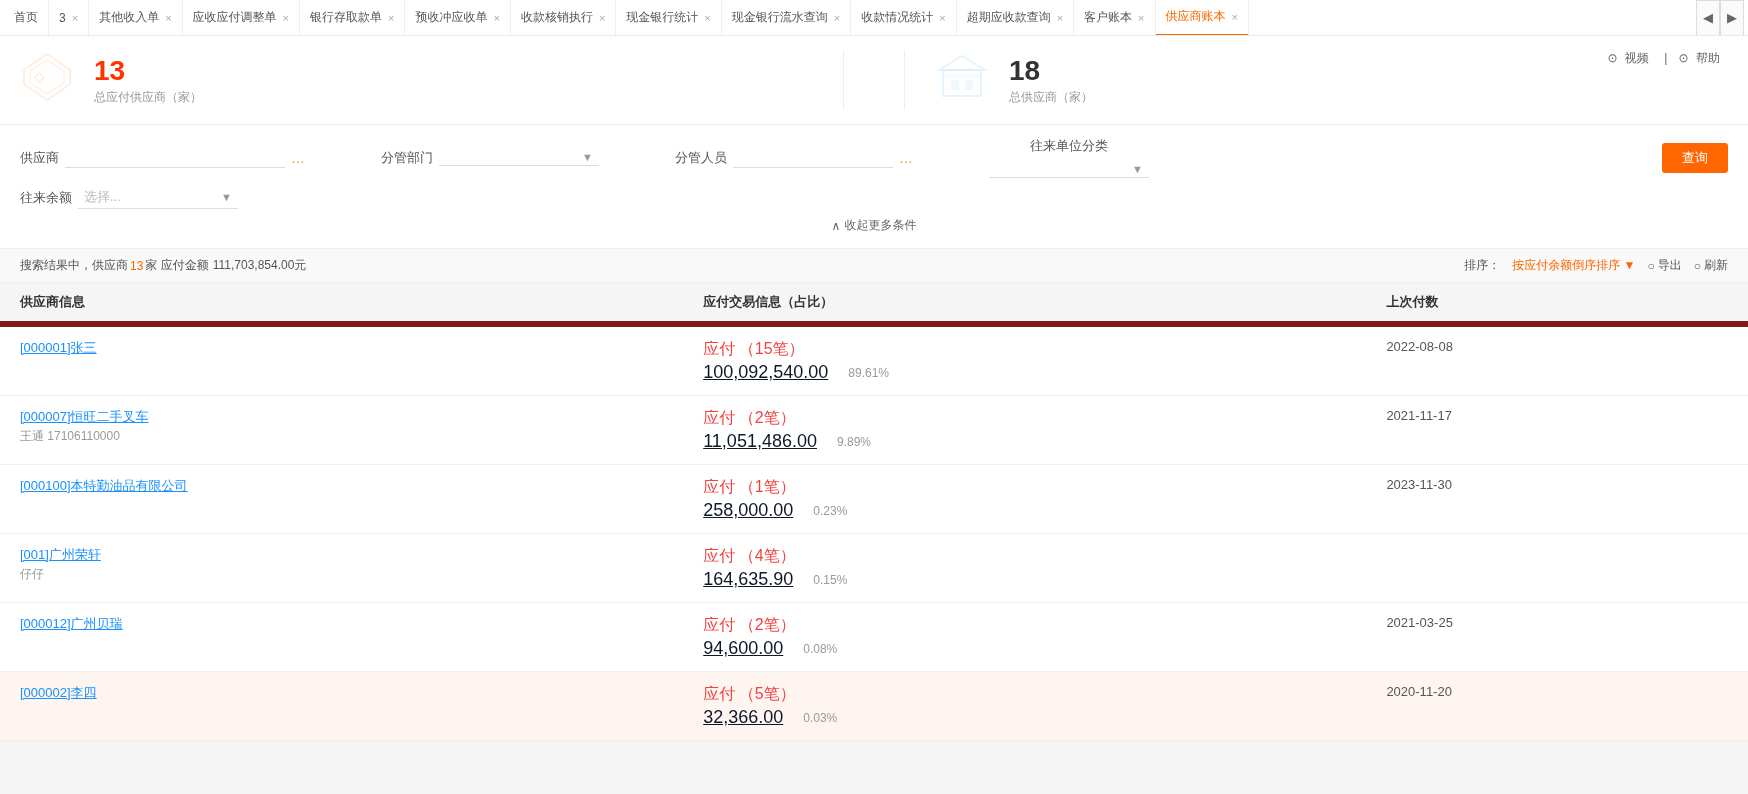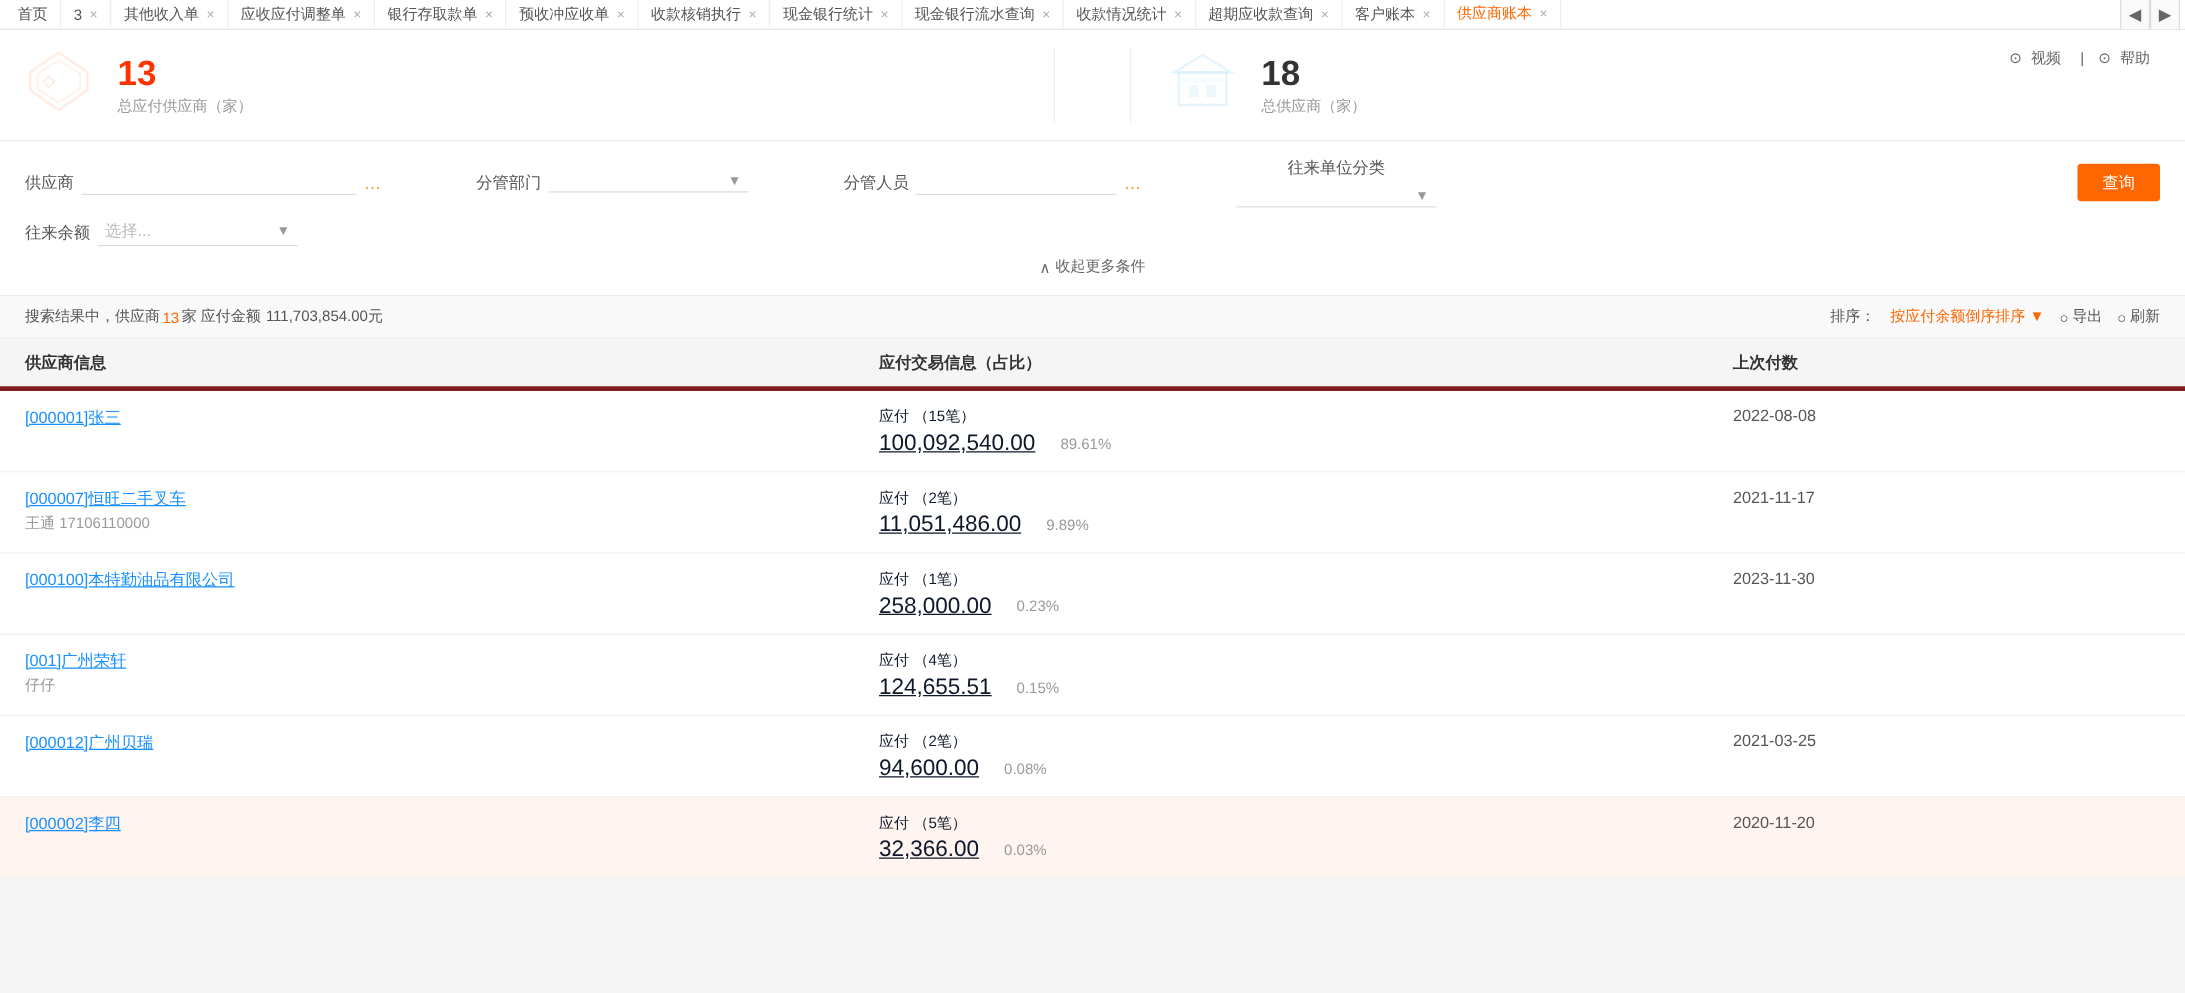--- a/index.html
+++ b/index.html
@@ -4,21 +4,21 @@
   <style>
     * { box-sizing: border-box; margin: 0; padding: 0; }
     body { font-family: 'Microsoft YaHei', Arial, sans-serif; font-size: 13px; background: #f5f5f5; color: #333; overflow-x: hidden; }
 
     
     .top-nav {
       display: flex;
       align-items: center;
       background: #fff;
       border-bottom: 1px solid #e8e8e8;
-      height: 24px;
+      height: 36px;
       padding: 0 4px;
       overflow: hidden;
     }
     .nav-tab {
       display: flex;
       align-items: center;
       padding: 0 10px;
       height: 36px;
       font-size: 12px;
       color: #555;
@@ -194,21 +194,21 @@
     }
 
     
     .data-table {
       background: #fff;
       margin: 0;
     }
     .table-header {
       display: flex;
       background: #f5f5f5;
-      border-bottom: 4px solid #7f1d1d;
+      border-bottom: 6px solid #7f1d1d;
       padding: 10px 20px;
       font-size: 13px;
       font-weight: bold;
       color: #333;
     }
     .col-supplier { width: 40%; }
     .col-transaction { width: 40%; }
     .col-lastpay { width: 20%; }
 
     .table-row {
@@ -224,21 +224,21 @@
       color: #1890ff;
       text-decoration: underline;
       cursor: pointer;
       font-size: 13px;
     }
     .row-sub-info {
       font-size: 12px;
       color: #999;
       margin-top: 2px;
     }
-    .tx-label { color: #0f172a; font-size: 12px; }
+    .tx-label { color: #ef4444; font-size: 16px; }
     .tx-amount {
       color: #0f172a;
       font-size: 18px;
       text-decoration: underline;
       cursor: pointer;
     }
     .tx-percent { color: #999; font-size: 12px; }
     .tx-block { display: flex; flex-direction: column; gap: 2px; }
     .last-pay-date { color: #555; font-size: 13px; }
 
@@ -465,21 +465,21 @@
       <div class="row-supplier-name">[001]广州荣轩</div>
       <div class="row-sub-info">仔仔</div>
     </div>
     <div class="col-transaction">
       <div class="tx-block">
         <div>
           <span class="tx-label">应付</span>
           <span class="tx-label">（4笔）</span>
         </div>
         <div style="display:flex;align-items:center;gap:20px;">
-          <span class="tx-amount">124,655.51</span>
+          <span class="tx-amount">164,635.90</span>
           <span class="tx-percent">0.15%</span>
         </div>
       </div>
     </div>
     <div class="col-lastpay">
       <span class="last-pay-date"></span>
     </div>
   </div>
     <div class="table-row">
     <div class="col-supplier">

